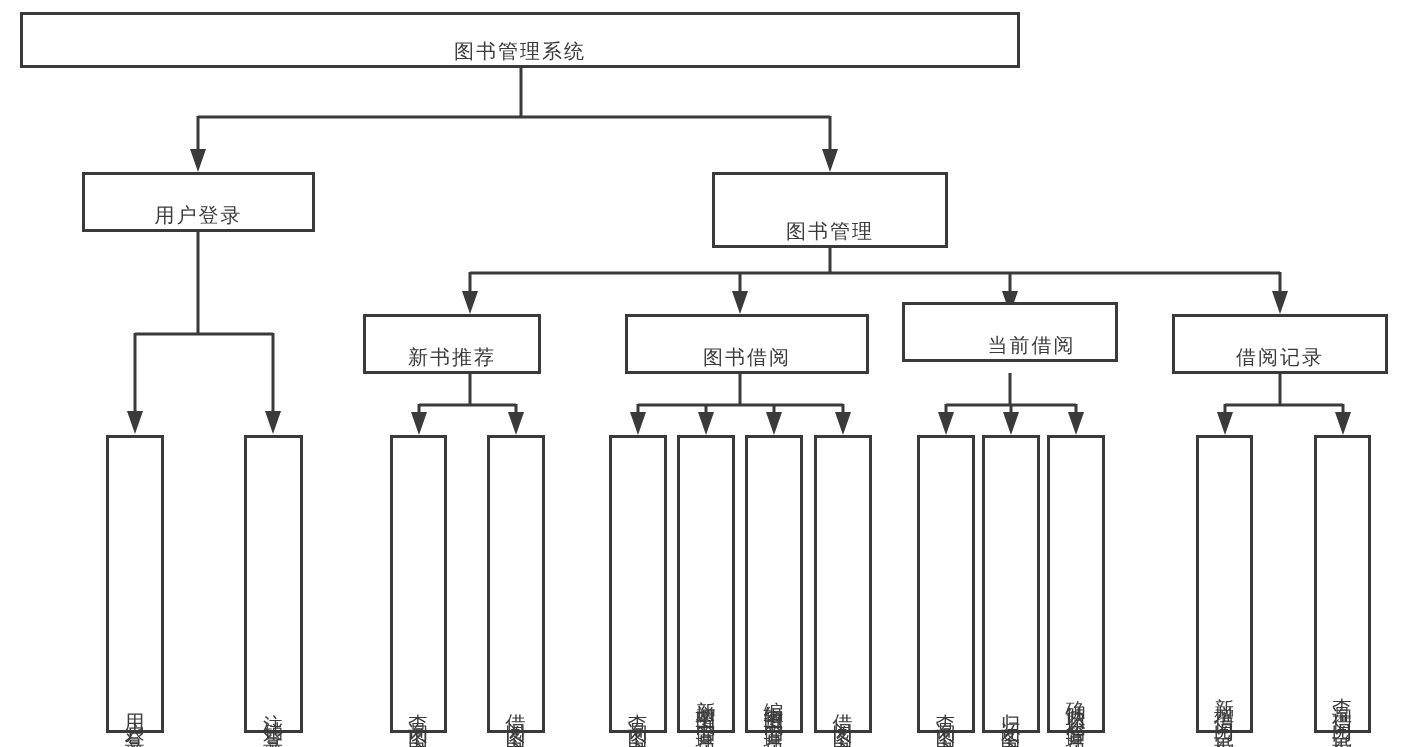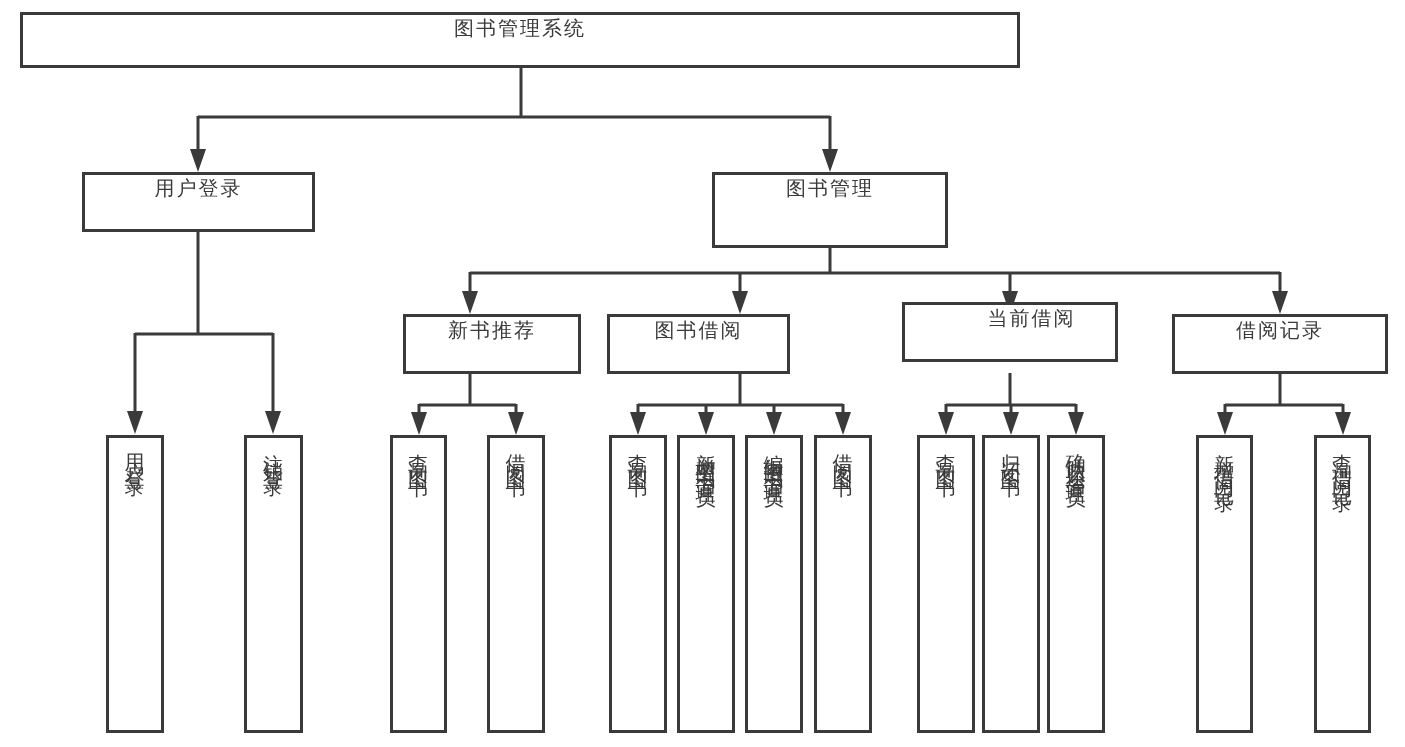--- a/index.html
+++ b/index.html
@@ -10,21 +10,21 @@
     background: #ffffff;
     overflow: hidden;
     font-family: "Liberation Sans", "DejaVu Sans", sans-serif;
   }
   .box {
     position: absolute;
     box-sizing: border-box;
     border: 3px solid #3a3a3a;
     background: #ffffff;
     display: flex;
-    align-items: flex-start;
+    align-items: flex-end;
     justify-content: center;
     z-index: 2;
   }
   .hlabel {
     font-size: 20px;
     color: #3a3a3a;
     letter-spacing: 2px;
     white-space: nowrap;
   }
   .vlabel {
@@ -87,24 +87,24 @@
     <span class="hlabel">图书管理系统</span>
   </div>
 
   <div class="box" style="left:82px; top:172px; width:233px; height:60px;">
     <span class="hlabel">用户登录</span>
   </div>
   <div class="box" style="left:712px; top:172px; width:236px; height:76px;">
     <span class="hlabel">图书管理</span>
   </div>
 
-  <div class="box" style="left:363px; top:314px; width:178px; height:60px;margin-left:40px;">
+  <div class="box" style="left:363px; top:314px; width:178px; height:60px;">
     <span class="hlabel">新书推荐</span>
   </div>
-  <div class="box" style="left:607px; top:314px; width:183px; height:60px;">
+  <div class="box" style="left:625px; top:314px; width:244px; height:60px;">
     <span class="hlabel">图书借阅</span>
   </div>
   <div class="box" style="left:902px; top:302px; width:216px; height:60px;padding-left:43px;">
     <span class="hlabel">当前借阅</span>
   </div>
   <div class="box" style="left:1172px; top:314px; width:216px; height:60px;">
     <span class="hlabel">借阅记录</span>
   </div>
 
   <div class="box" style="left:106px; top:435px; width:58px; height:298px;">

